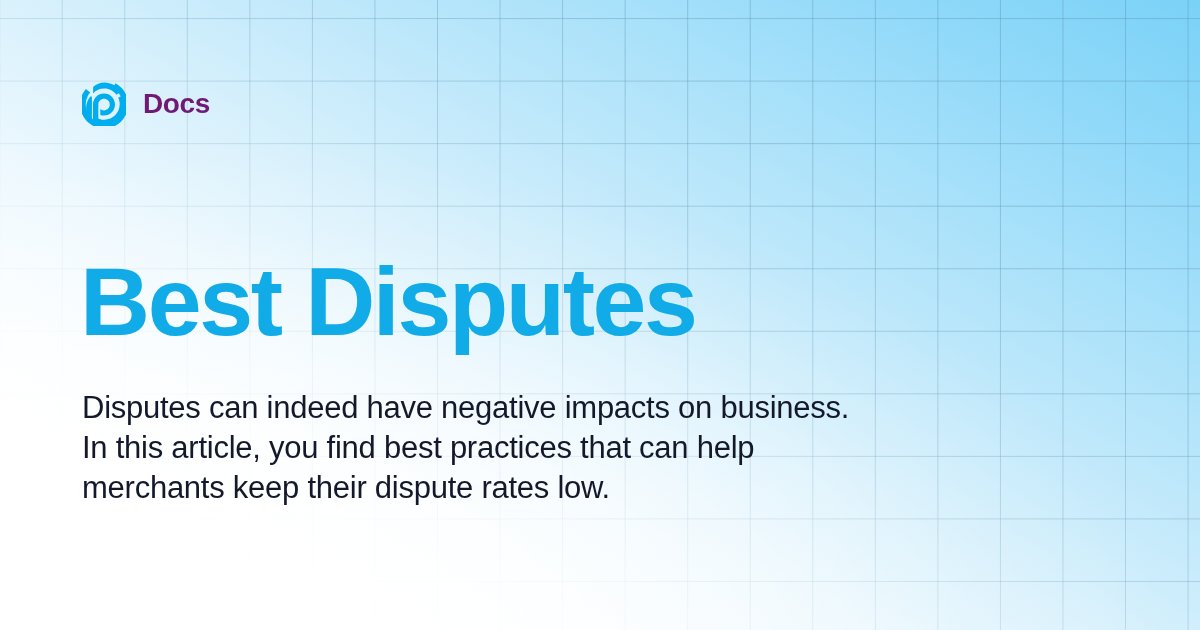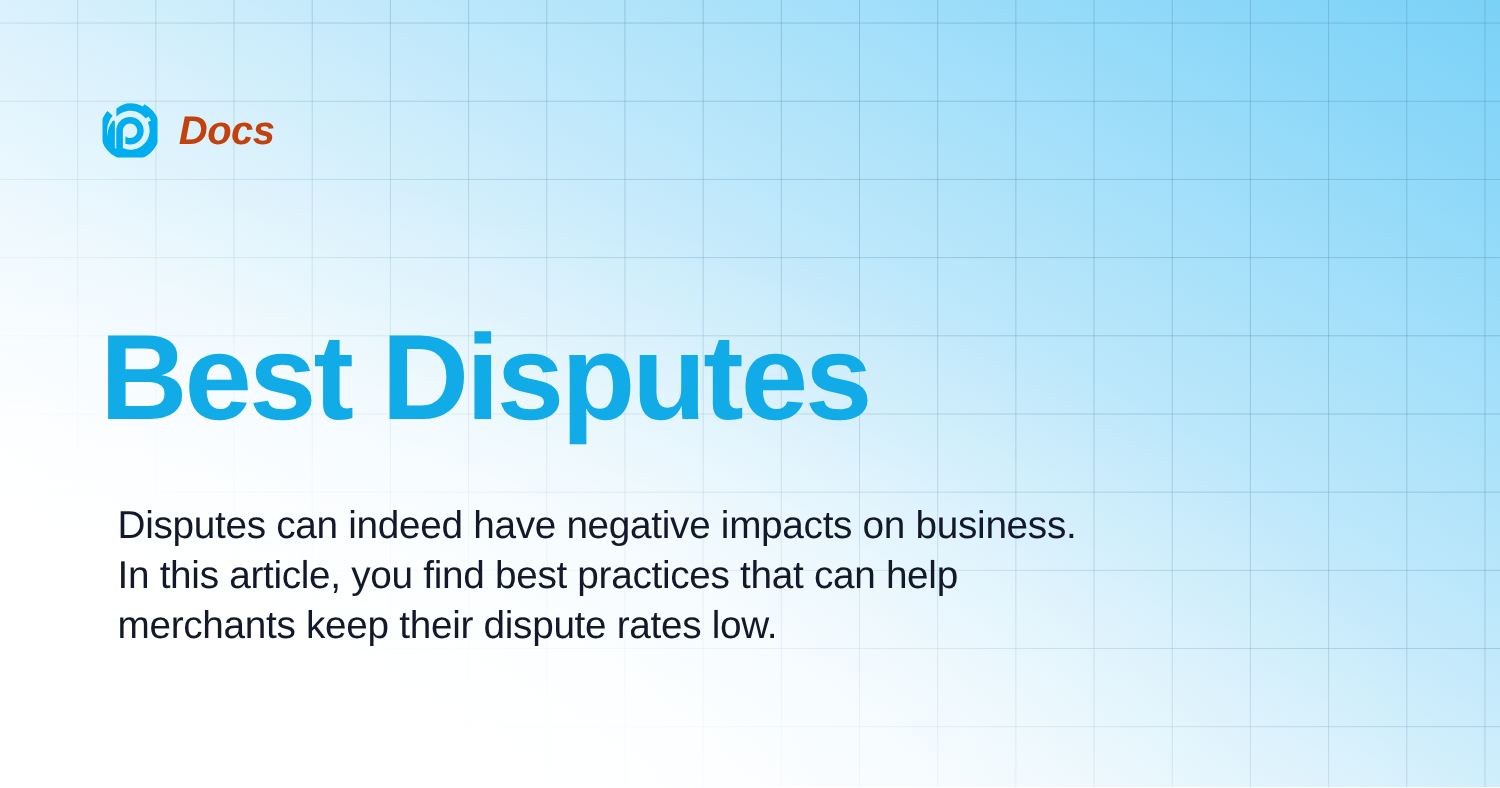--- a/index.html
+++ b/index.html
@@ -105,27 +105,26 @@
     align-items: center;
     gap: 17px;
   }
   .brand-logo {
     width: 44px;
     height: 44px;
     display: block;
     flex: 0 0 auto;
   }
   .brand-name {
-    font-size: 32px;
+    font-size: 28px;
     font-weight: 700;
     letter-spacing: -0.4px;
-    color: #c2410c;
+    color: #701a75;
     line-height: 1;
     white-space: nowrap;
-    font-style: italic;
   }
 
   
   .headline {
     position: absolute;
     left: 80px;
     top: 253px;
     margin: 0;
     font-size: 97px;
     font-weight: 700;
@@ -133,21 +132,21 @@
     line-height: 1;
     color: #11ace8;
     white-space: nowrap;
   }
 
   
   .description {
     position: absolute;
     left: 82px;
     top: 388px;
-    margin: 12px;
+    margin: 0;
     width: 800px;
     font-size: 31px;
     font-weight: 400;
     line-height: 40px;
     letter-spacing: -0.25px;
     color: #14182b;
   }
 </style>
 </head>
 <body>

